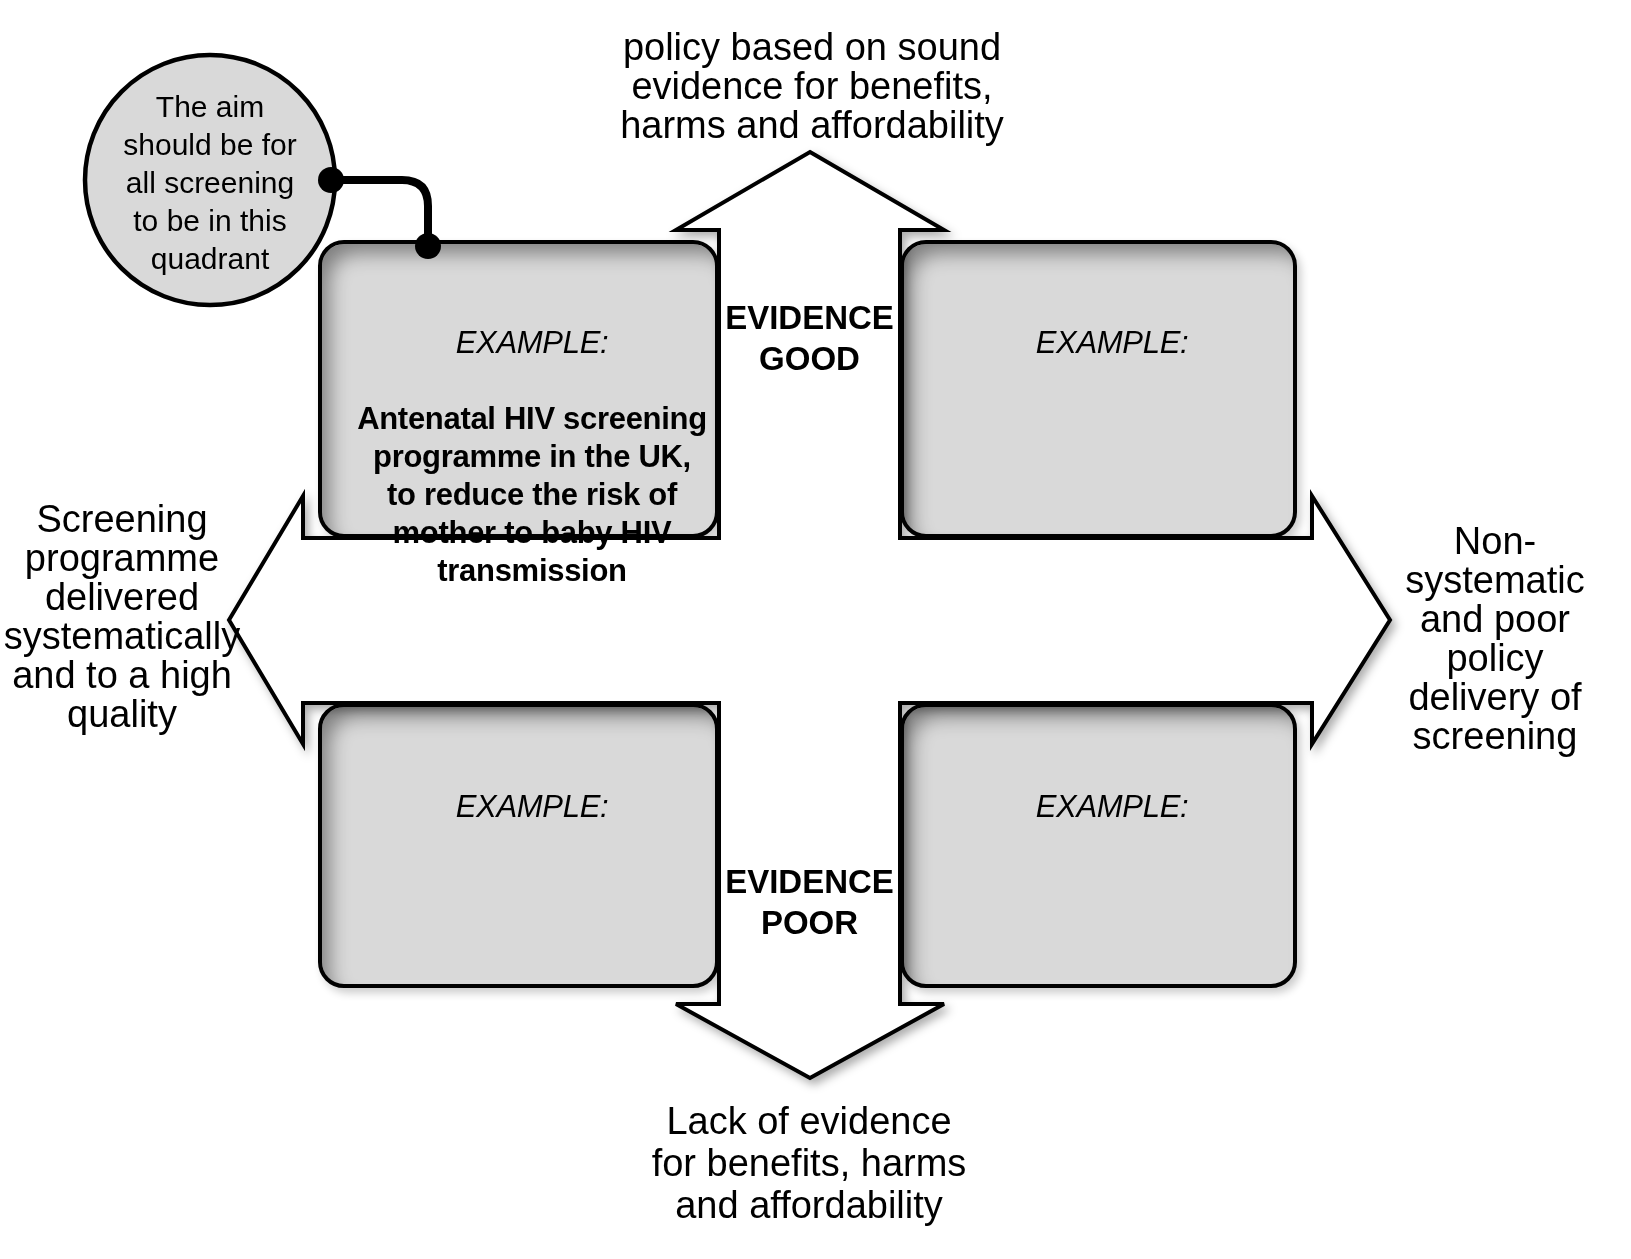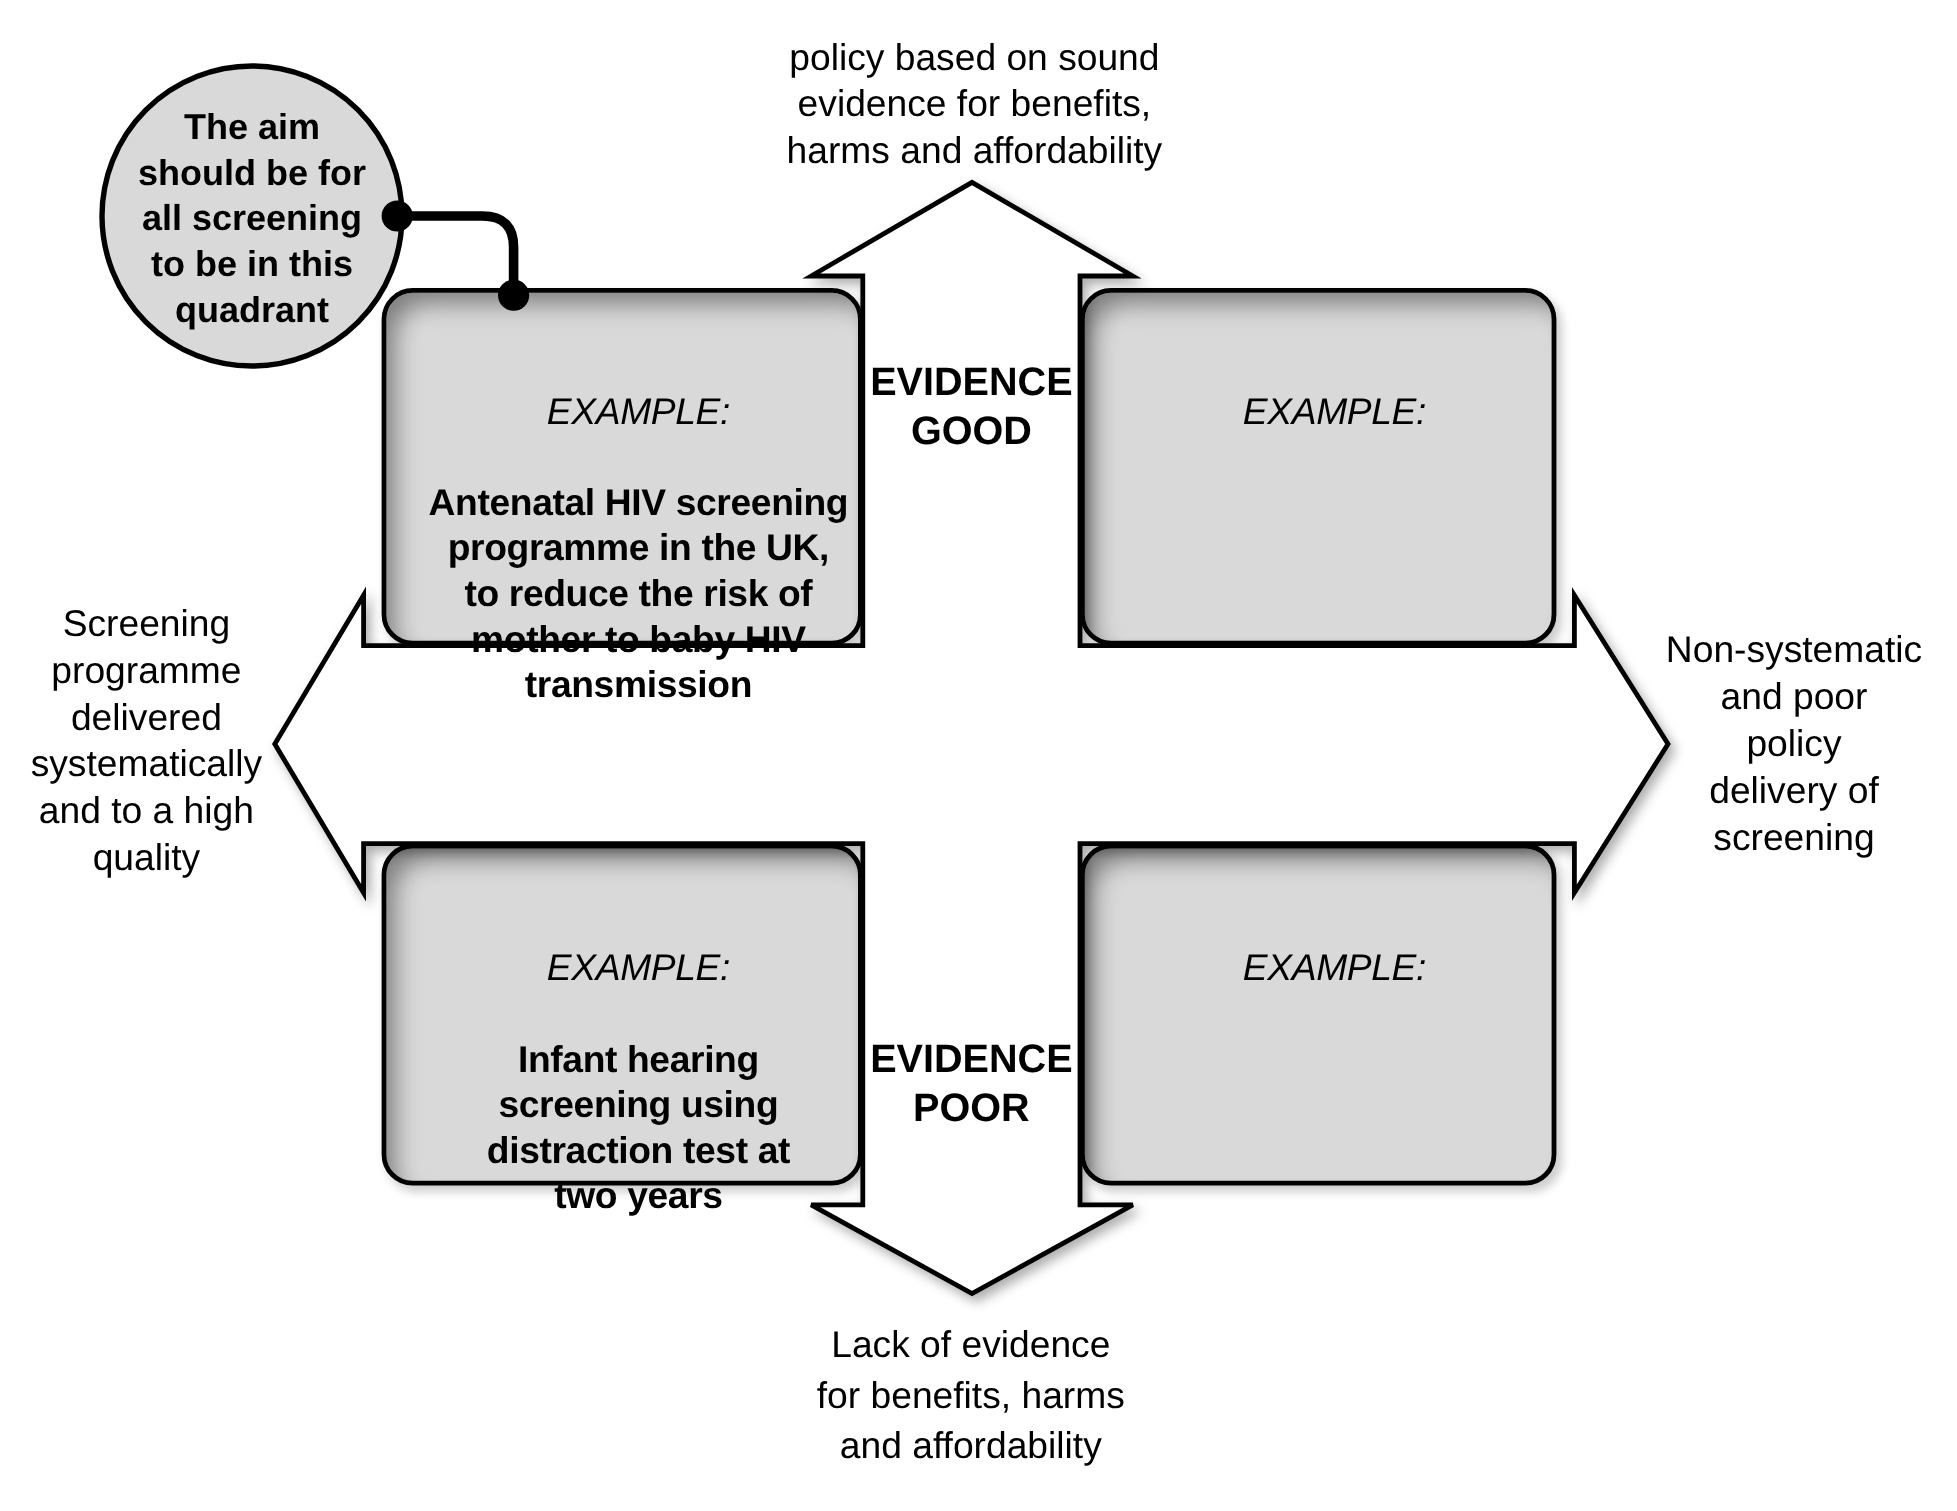--- a/index.html
+++ b/index.html
@@ -36,23 +36,23 @@
   .connector-dot{fill:#000;}
 
   
   .txt{
     position:absolute;
     white-space:pre-line;
     text-align:center;
   }
   .callout-label{
     left:85px;top:88px;width:250px;
-    font-size:30px;line-height:38px;font-weight:700;
+    font-size:30px;line-height:38px;font-weight:400;
   }
-  .outer{font-size:31px;line-height:39px;}
+  .outer{font-size:38px;line-height:39px;}
   #lbl-top{left:562px;top:28px;width:500px;}
   #lbl-bottom{left:559px;top:1100px;width:500px;line-height:42px;}
   #lbl-left{left:0px;top:500px;width:244px;}
   #lbl-right{left:1370px;top:522px;width:250px;}
   .band{font-size:33px;line-height:41px;font-weight:700;}
   #lbl-ev-good{left:719px;top:297px;width:181px;}
   #lbl-ev-poor{left:719px;top:861px;width:181px;}
   #lbl-good-quality{left:269px;top:578px;width:400px;}
   #lbl-poor-quality{left:905px;top:578px;width:400px;}
   .qtext{
@@ -126,22 +126,18 @@
 programme in the UK,
 to reduce the risk of
 mother to baby HIV
 transmission</span>
   </div>
   <div class="txt qtext" id="txt-tr">
     <span class="ex">EXAMPLE:</span>
   </div>
   <div class="txt qtext" id="txt-bl">
     <span class="ex">EXAMPLE:</span>
-    <span class="ex-body">Infant hearing
-screening using
-distraction test at
-two years</span>
   </div>
   <div class="txt qtext" id="txt-br">
     <span class="ex">EXAMPLE:</span>
   </div>
 
 </div>
 
 </body></html>

